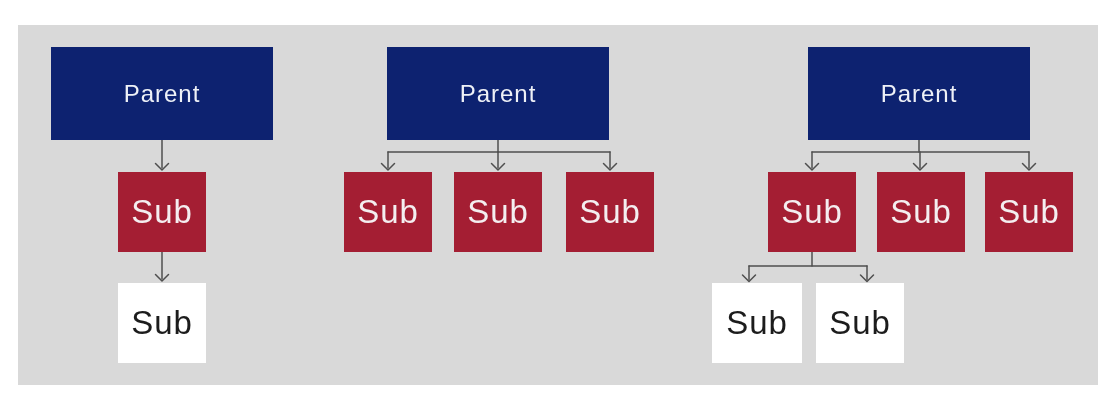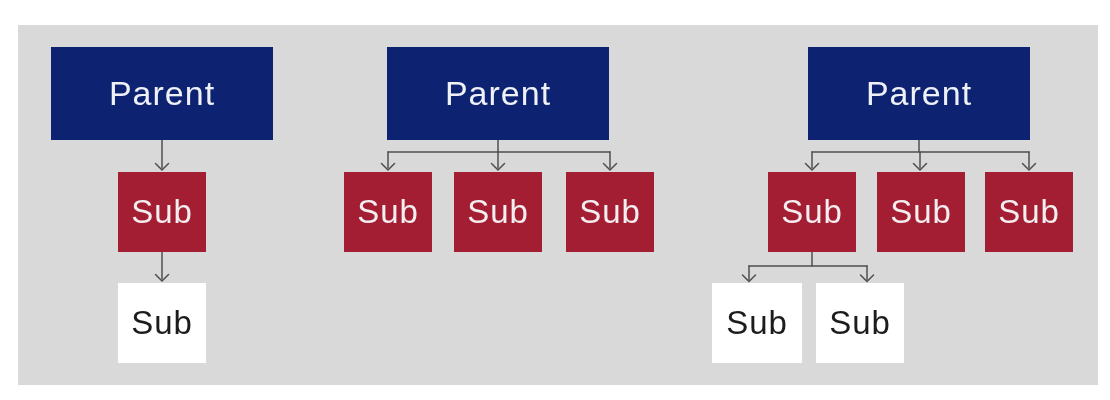--- a/index.html
+++ b/index.html
@@ -45,21 +45,21 @@
     justify-content: center;
     letter-spacing: 1px;
     user-select: none;
     white-space: nowrap;
   }
   .node.parent {
     width: 222px;
     height: 93px;
     background: var(--parent_fill, #0d2270);
     color: var(--parent_text, #eef1f7);
-    font-size: 34px;
+    font-size: 24px;
   }
   .node.sub {
     width: 88px;
     height: 80px;
     background: var(--sub_fill, #a41e33);
     color: var(--sub_text, #f4eef0);
     font-size: 33px;
   }
   .node.leaf {
     width: 88px;

